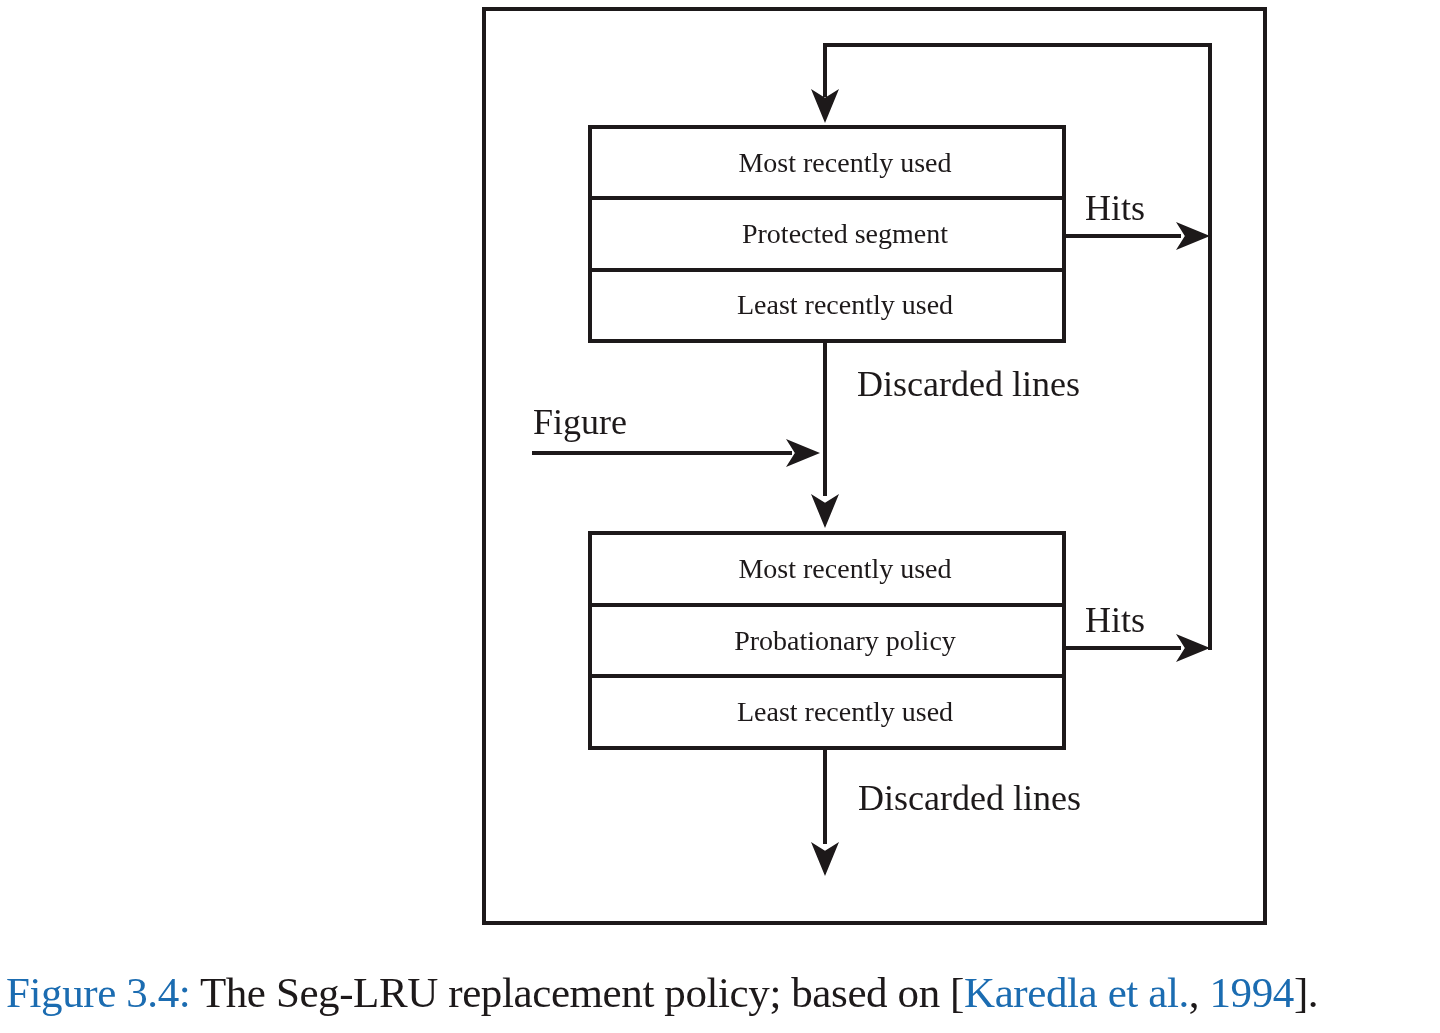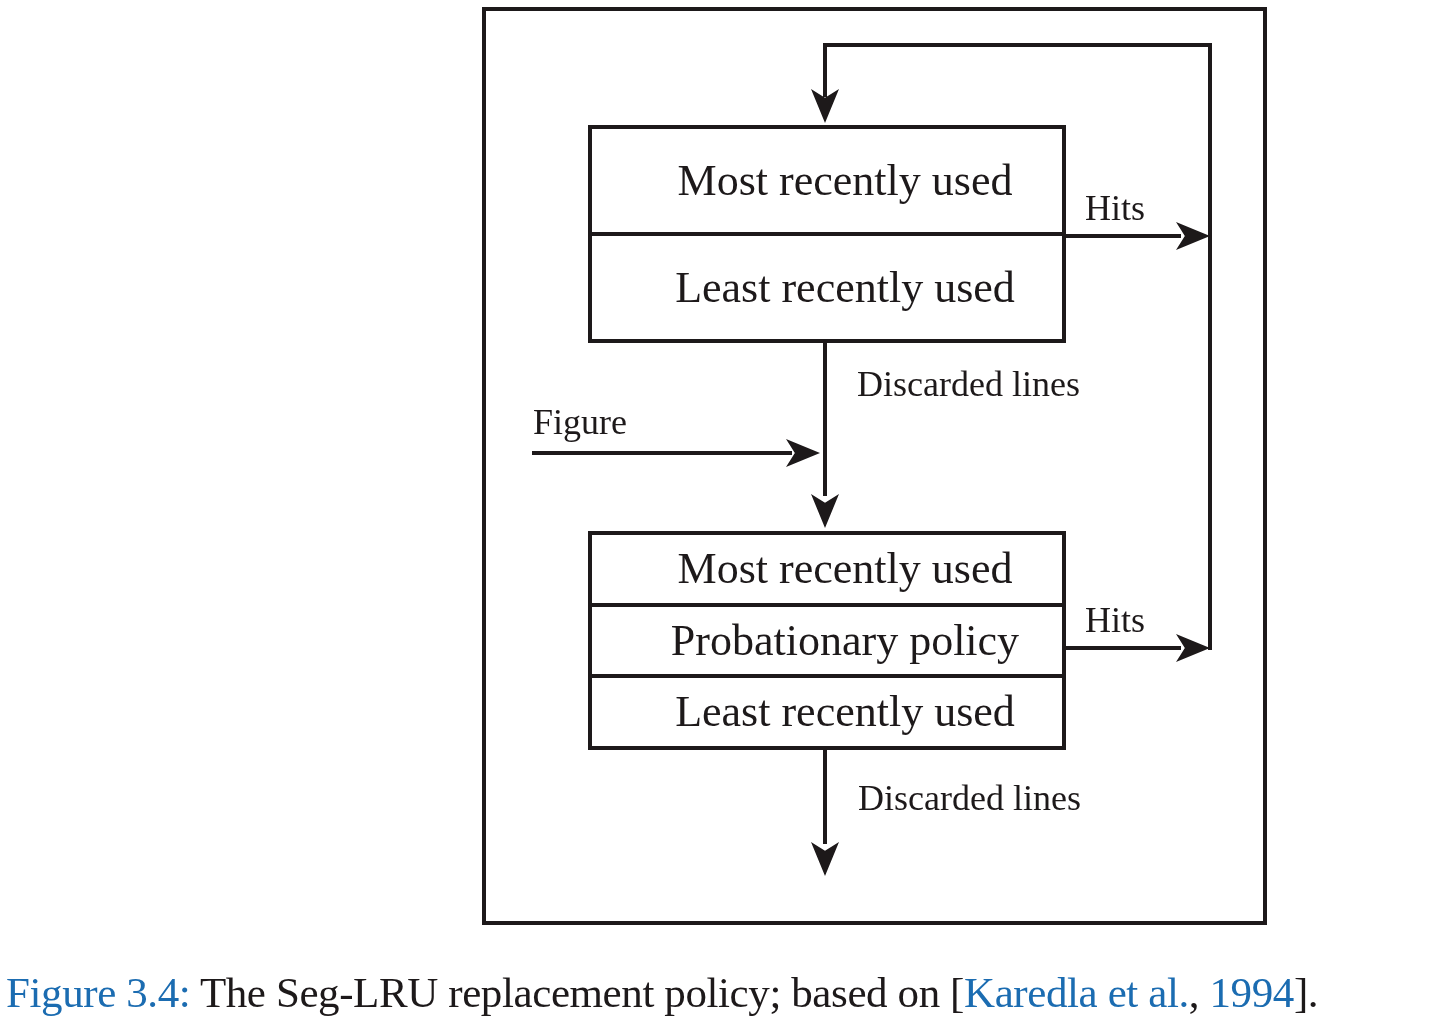--- a/index.html
+++ b/index.html
@@ -25,21 +25,21 @@
     box-sizing: border-box;
     background: #ffffff;
     display: flex;
     flex-direction: column;
   }
   .segrow {
     flex: 1 1 0;
     display: flex;
     align-items: center;
     justify-content: center;
-    font-size: 44px;
+    font-size: 28px;
     line-height: 1;
     white-space: nowrap;
     padding-left: 36px;
   }
   .segrow + .segrow { border-top: 4px solid #1d191a; }
   .dlabel {
     position: absolute;
     font-size: 36px;
     line-height: 1;
     white-space: nowrap;
@@ -79,20 +79,23 @@
   <div class="line" style="left: 823px; top: 43px; width: 389px; height: 4px; background: rgb(29, 25, 26);"></div>
   <div class="line" style="left: 1208px; top: 43px; width: 4px; height: 607px; background: rgb(29, 25, 26);"></div>
   <div class="line" style="left: 823px; top: 45px; width: 4px; height: 52px; background: rgb(29, 25, 26);"></div>
   <div class="arrow-down" style="left: 811px; top: 89px; background: rgb(29, 25, 26);"></div>
 
   <div class="segbox" style="left:588px; top:125px; width:478px; height:218px;">
     <div class="segrow">
       <span>Most recently used</span>
     </div>
     <div class="segrow">
+      <span>Protected segment</span>
+    </div>
+    <div class="segrow">
       <span>Least recently used</span>
     </div>
   </div>
 
   <div class="dlabel" style="left:1085px; top:190px;">Hits</div>
   <div class="line" style="left: 1066px; top: 234px; width: 115px; height: 4px; background: rgb(29, 25, 26);"></div>
   <div class="arrow-right" style="left: 1176px; top: 222px; background: rgb(29, 25, 26);"></div>
 
   <div class="line" style="left: 823px; top: 341px; width: 4px; height: 155px; background: rgb(29, 25, 26);"></div>
   <div class="arrow-down" style="left: 811px; top: 494px; background: rgb(29, 25, 26);"></div>

